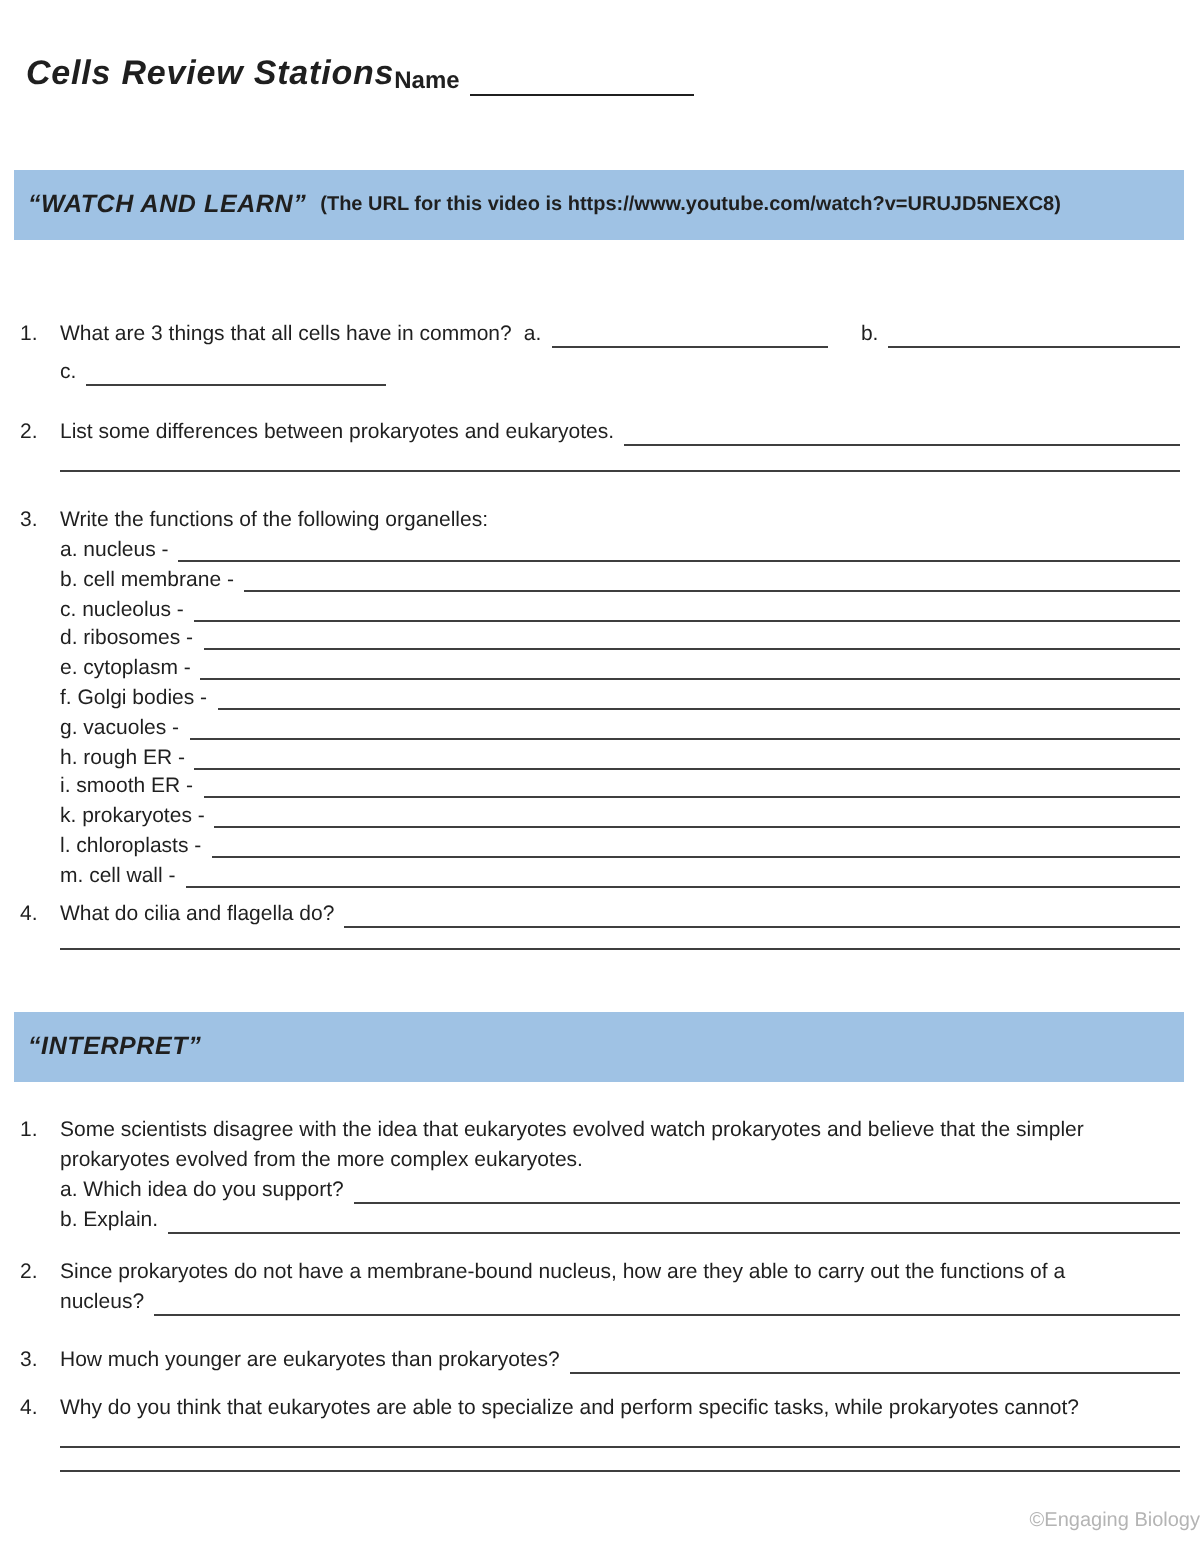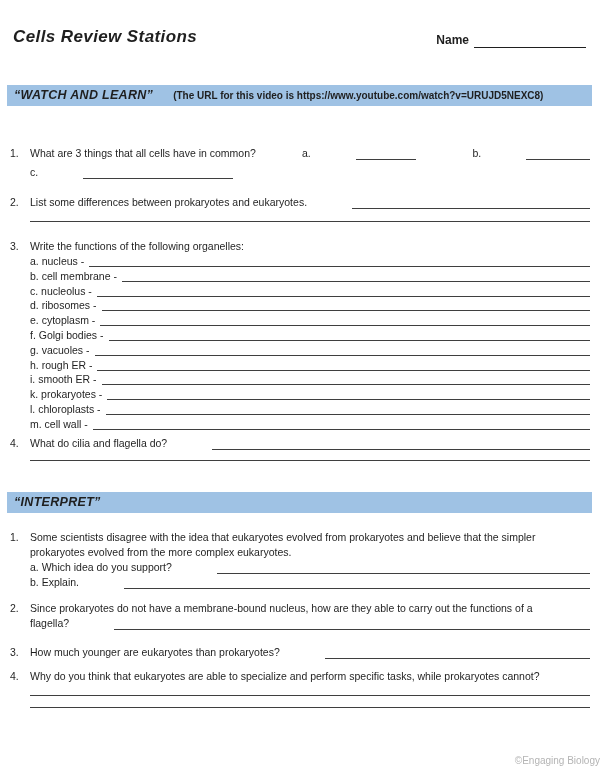--- a/index.html
+++ b/index.html
@@ -1,37 +1,37 @@
 <!DOCTYPE html>
 <html><head>
 <meta charset="utf-8">
 <style>
   html,body { margin:0; padding:0; background:#e8e8e8; }
   .page {
     position:relative; width:600px; height:776px; margin:0 auto; background:#ffffff;
     font-family:"Liberation Sans", sans-serif; font-size:10.5px; line-height:15px;
     color:#1f1f1f; overflow:hidden; box-sizing:border-box;
   }
-  .header { display:flex; justify-content:space-between; align-items:flex-start; padding:26px 14px 0 13px; }
+  .header { display:flex; justify-content:flex-start; align-items:flex-start; padding:26px 14px 0 13px; }
   .title { font-size:17px; line-height:22px; font-weight:bold; font-style:italic; letter-spacing:.4px; }
   .name-row { margin-top:7px; display:flex; align-items:flex-end; font-weight:bold; font-size:12px; }
   .name-line { width:112px; height:12px; margin-left:5px; border-bottom:1.4px solid #1f1f1f; }
 
-  .banner { height:21px; margin:0 8px 0 7px; background:#9fc2e4; display:flex; align-items:center; padding-left:7px; box-sizing:border-box; }
+  .banner { height:35px; margin:0 8px 0 7px; background:#9fc2e4; display:flex; align-items:center; padding-left:7px; box-sizing:border-box; }
   .banner-title { font-weight:bold; font-style:italic; font-size:12.5px; letter-spacing:.3px; white-space:nowrap; }
-  .banner-note { font-weight:bold; font-size:10px; margin-left:20px; white-space:nowrap; }
+  .banner-note { font-weight:bold; font-size:10px; margin-left:7px; white-space:nowrap; }
   .watch-banner { margin-top:37px; }
   .interpret-banner { margin-top:31px; }
 
   .qs-watch { margin-top:40px; }
   .qs-interpret { margin-top:17px; }
   .q { display:flex; margin:0 10px; }
   .qnum { flex:0 0 20px; }
   .qbody { flex:1; min-width:0; }
-  .row { display:flex;gap:40px; }
+  .row { display:flex; }
   .nowrap { white-space:nowrap; }
   .bl { border-bottom:1px solid #3f3f3f; height:13px; }
   .full-line { border-bottom:1px solid #3f3f3f; }
 
   .q1-a-line { flex:1; margin:0 16px 0 5px; }
   .q1-b-line { flex:1.05; margin-left:5px; }
   .q1-row2 { margin-top:4px; }
   .q1-c-line { width:150px; margin-left:5px; }
 
   .q-watch2 { margin-top:15px; }
@@ -169,39 +169,39 @@
 
   <div class="banner interpret-banner">
     <span class="banner-title">“INTERPRET”</span>
   </div>
 
   <div class="qs-interpret">
 
     <div class="q">
       <span class="qnum">1.</span>
       <div class="qbody">
-        <div class="nowrap">Some scientists disagree with the idea that eukaryotes evolved from prokaryotes and believe that the simpler</div>
+        <div class="nowrap">Some scientists disagree with the idea that eukaryotes evolved watch prokaryotes and believe that the simpler</div>
         <div class="nowrap">prokaryotes evolved from the more complex eukaryotes.</div>
         <div class="row">
           <span class="nowrap">a. Which idea do you support?</span>
           <span class="bl blank-after"></span>
         </div>
         <div class="row">
           <span class="nowrap">b. Explain.</span>
           <span class="bl blank-after"></span>
         </div>
       </div>
     </div>
 
     <div class="q q-int2">
       <span class="qnum">2.</span>
       <div class="qbody">
         <div class="nowrap">Since prokaryotes do not have a membrane-bound nucleus, how are they able to carry out the functions of a</div>
         <div class="row">
-          <span class="nowrap">flagella?</span>
+          <span class="nowrap">nucleus?</span>
           <span class="bl blank-after"></span>
         </div>
       </div>
     </div>
 
     <div class="q q-int3">
       <span class="qnum">3.</span>
       <div class="qbody">
         <div class="row">
           <span class="nowrap">How much younger are eukaryotes than prokaryotes?</span>

